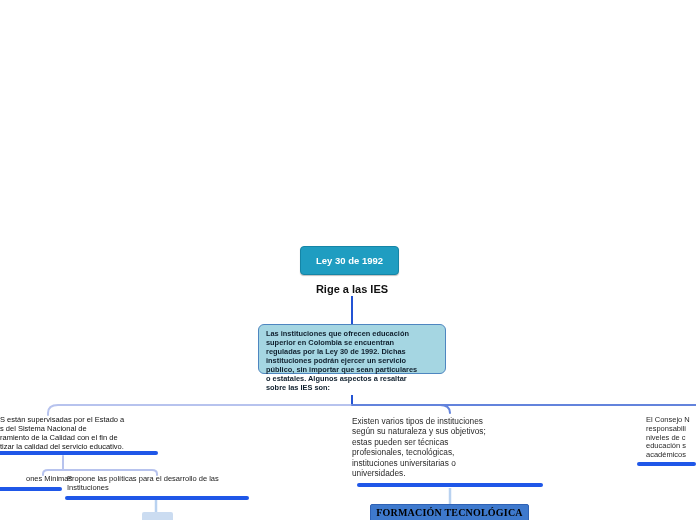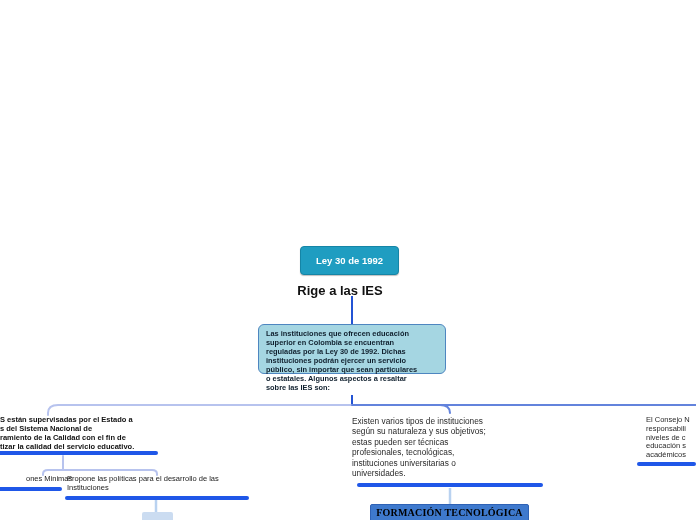--- a/index.html
+++ b/index.html
@@ -16,36 +16,36 @@
     left:300px;top:246px;width:97px;height:27px;
     background:var(--root_node_bg);
     border:1px solid var(--root_node_border);
     border-radius:4px;
     color:var(--root_node_text);
     font-weight:bold;font-size:9.5px;
     display:flex;align-items:center;justify-content:center;
     box-shadow:0 1px 1px rgba(0,0,0,.25);
   }
   .edge-label{
-    left:288px;top:283px;width:104px;text-align:center;
-    font-weight:bold;font-size:13px;color:#111;
+    left:300px;top:283px;width:104px;text-align:center;
+    font-weight:bold;font-size:11px;color:#111;
   }
   
   .intro-box{
     left:258px;top:324px;width:188px;height:50px;box-sizing:border-box;
     background:var(--intro_box_bg);
     border:1px solid var(--intro_box_border);
     border-radius:6px;
     padding:4px 7px;
     font-weight:bold;font-size:7.4px;line-height:9.0px;color:#10202e;
   }
   
   .left-branch-text{
     left:0;top:416px;width:170px;
-    font-weight:bold;font-size:7.5px;line-height:8.9px;color:#111;
+    font-weight:normal;font-size:7.5px;line-height:8.9px;color:#111;
   }
   .center-branch-text{
     left:352px;top:416px;width:196px;text-align:left;
     font-size:8.3px;line-height:10.4px;color:#2a2a2a;
   }
   .right-branch-text{
     left:646px;top:416px;width:60px;
     font-size:7.5px;line-height:8.8px;color:#2a2a2a;
   }
   .minimas-text{

